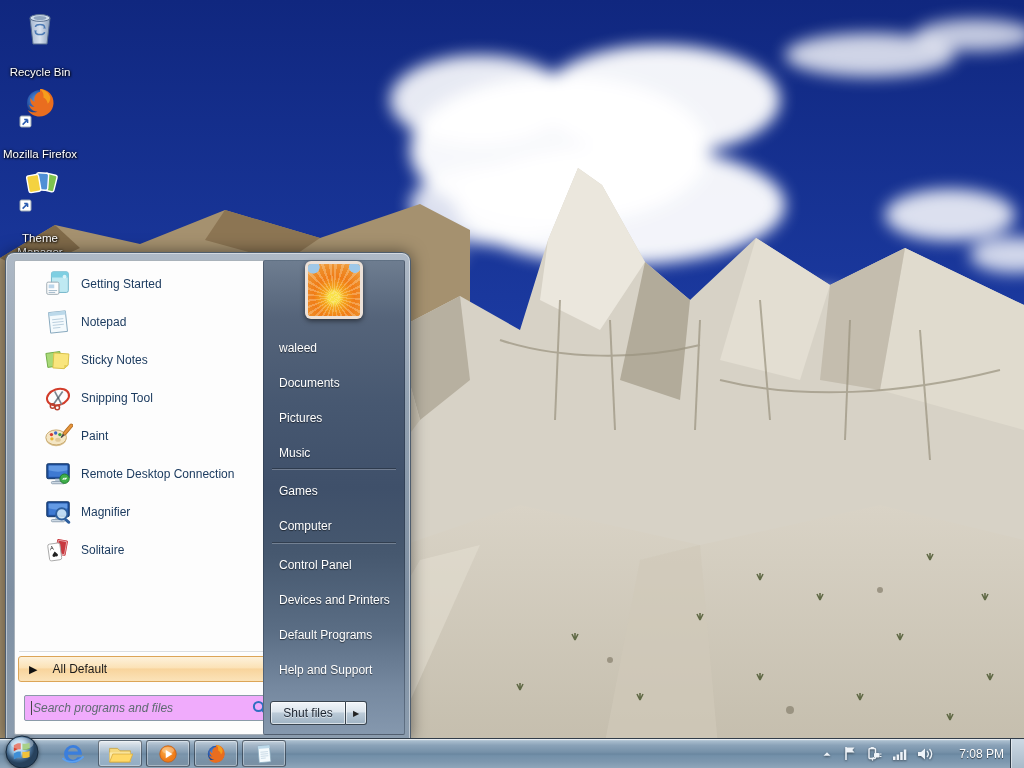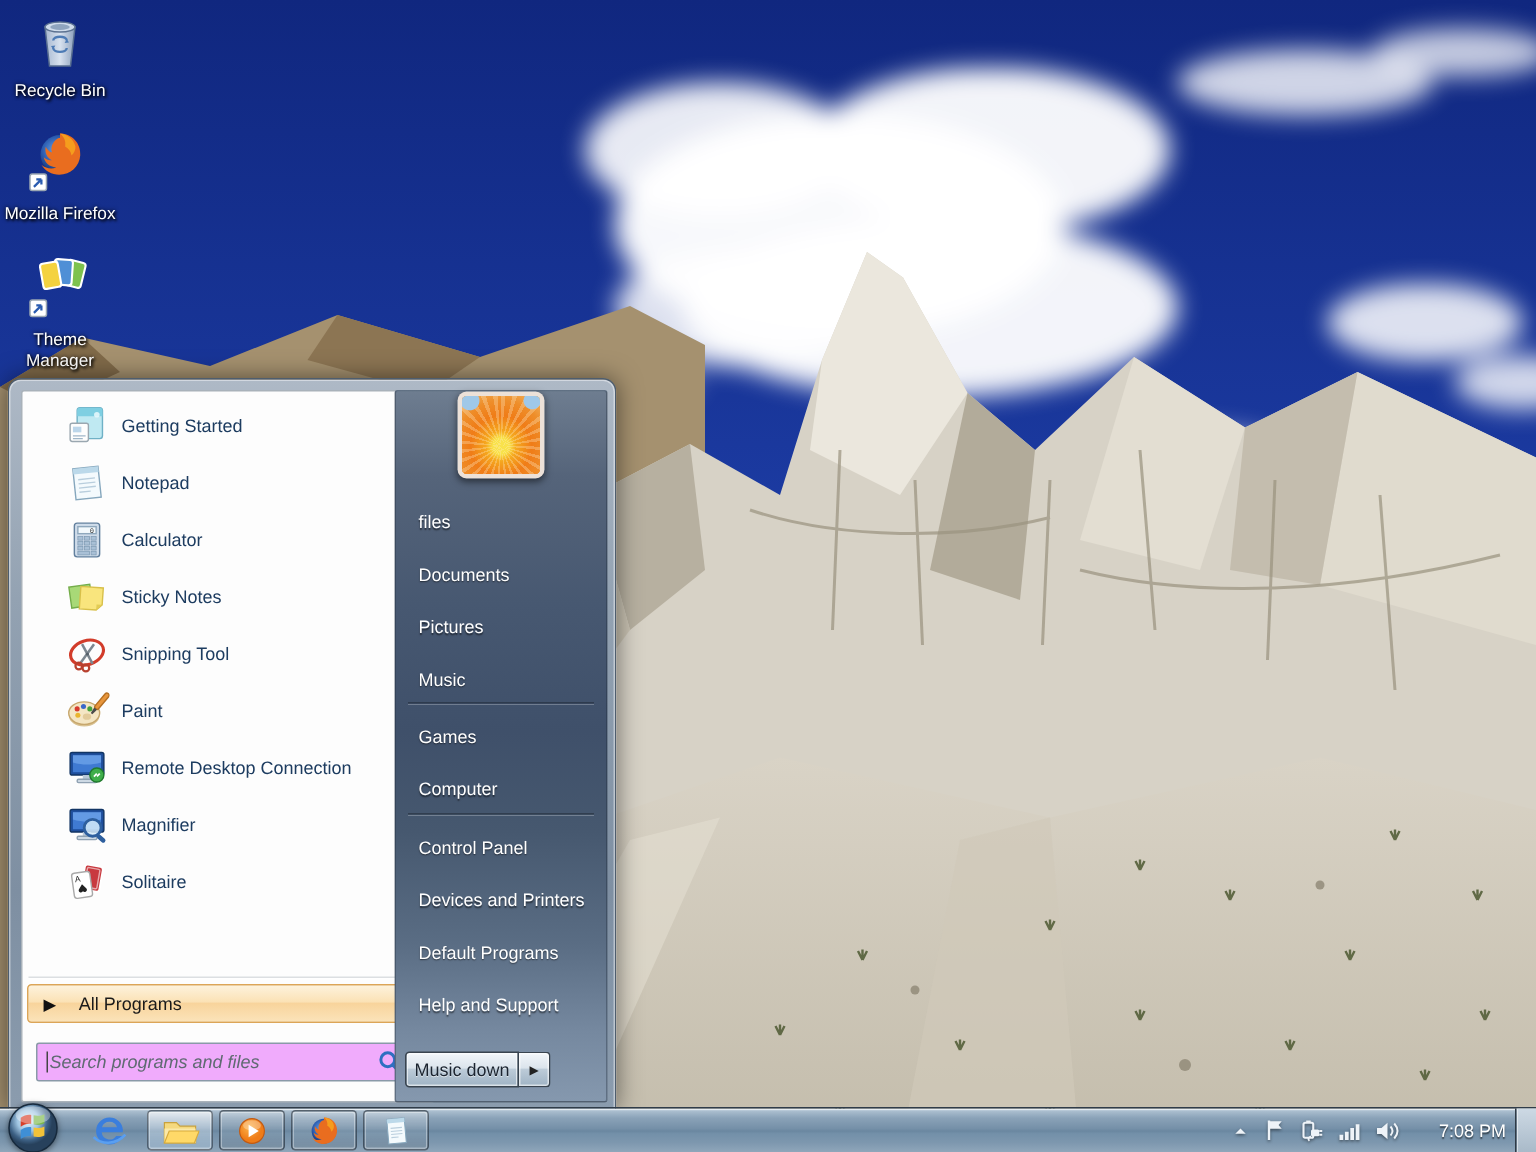--- a/index.html
+++ b/index.html
@@ -4,21 +4,21 @@
 <style>
   html,body{margin:0;padding:0;}
   body{width:1024px;height:768px;overflow:hidden;position:relative;
        font-family:"Liberation Sans", sans-serif; background:#000;}
   .screen{position:absolute;inset:0;}
   .wallpaper{position:absolute;left:0;top:0;width:1024px;height:768px;}
 
   
   .desktop-icon{position:absolute;left:2px;width:76px;text-align:center;cursor:default;}
   .desktop-icon svg{display:block;margin:0 auto;}
-  .dlabel{margin-top:6px;font-size:11.5px;color:#fff;line-height:1.25;
+  .dlabel{margin-top:17px;font-size:11.5px;color:#fff;line-height:1.25;
           text-shadow:1px 1px 2px #000,0 0 3px #000;}
 
   
   .start-menu{position:absolute;left:5px;top:252px;width:404px;height:487px;
       background:linear-gradient(180deg,#aeb9c6,#93a2b2 30%,#7e8fa2 70%,#8b9cae);
       border:1px solid #4e5d6d;border-bottom:none;border-radius:9px 9px 0 0;
       box-shadow:inset 0 0 0 1px rgba(255,255,255,.45),0 0 16px rgba(0,0,0,.5);}
   .left-panel{position:absolute;left:8px;top:7px;width:249px;height:473px;
       background:#fdfdfd;border:1px solid #a9b2ba;border-radius:2px;padding-left:25px;}
   .menu-item{position:relative;height:38px;display:flex;align-items:center;padding-left:3px;}
@@ -263,41 +263,20 @@
               <line x1="10" y1="13" x2="22" y2="13" stroke="#b9cedd"></line>
                 <line x1="10" y1="16" x2="22" y2="16" stroke="#b9cedd"></line>
               <line x1="10" y1="19" x2="22" y2="19" stroke="#b9cedd"></line>
                 <line x1="10" y1="22" x2="18" y2="22" stroke="#b9cedd"></line>
             </g>
           </svg>
           <span class="mi-label">Notepad</span>
           <span class="mi-arrow">▸</span>
         </div>
 
-        <div class="menu-item">
-          <svg class="mi-icon" viewBox="0 0 32 32">
-            <rect x="7" y="4" width="18" height="24" rx="2" fill="#cfdcea" stroke="#63809e"></rect>
-            <rect x="9.5" y="6.5" width="13" height="5" fill="#f3f9fc" stroke="#8fa8bd"></rect>
-            <text x="21" y="10.8" font-size="5" fill="#333" text-anchor="end" font-family="Liberation Mono, monospace">0</text>
-            <g fill="#a9c0d6" stroke="#7d99b2" stroke-width=".5">
-              <rect x="9.5" y="13.5" width="3.6" height="2.6"></rect>
-                <rect x="14.2" y="13.5" width="3.6" height="2.6"></rect>
-                <rect x="18.9" y="13.5" width="3.6" height="2.6"></rect>
-              <rect x="9.5" y="17" width="3.6" height="2.6"></rect>
-                <rect x="14.2" y="17" width="3.6" height="2.6"></rect>
-                <rect x="18.9" y="17" width="3.6" height="2.6"></rect>
-              <rect x="9.5" y="20.5" width="3.6" height="2.6"></rect>
-                <rect x="14.2" y="20.5" width="3.6" height="2.6"></rect>
-                <rect x="18.9" y="20.5" width="3.6" height="2.6"></rect>
-              <rect x="9.5" y="24" width="8.3" height="2.6"></rect>
-                <rect x="18.9" y="24" width="3.6" height="2.6"></rect>
-            </g>
-          </svg>
-          <span class="mi-label">Calculator</span>
-        </div>
 
         <div class="menu-item">
           <svg class="mi-icon" viewBox="0 0 32 32">
             <rect x="4" y="8" width="15" height="15" fill="#a8d977" stroke="#74ad4a" transform="rotate(-8 11 15)"></rect>
             <g transform="rotate(4 19 18)">
               <path d="M11 9h16v12l-4 4H11z" fill="#f9e57d" stroke="#d8c04a"></path>
               <path d="M27 21l-4 4v-4z" fill="#e3cc55"></path>
             </g>
           </svg>
           <span class="mi-label">Sticky Notes</span>
@@ -375,55 +354,55 @@
             </g>
           </svg>
           <span class="mi-label">Solitaire</span>
         </div>
       </div>
 
       <div class="left-sep"></div>
 
       <div class="all-programs">
         <span class="ap-arrow">▶</span>
-        <span class="ap-label">All Programs</span>
+        <span class="ap-label">All Default</span>
       </div>
 
       <div class="search-row">
         <div class="search-box">
           <div class="caret"></div>
           <input class="search-input" type="text" placeholder="Search programs and files" style="">
           <svg class="search-icon" width="18" height="18" viewBox="0 0 18 18">
             <circle cx="7.5" cy="7.5" r="4.6" fill="none" stroke="#2f6fc1" stroke-width="2"></circle>
             <line x1="11" y1="11" x2="15" y2="15" stroke="#2f6fc1" stroke-width="2.4" stroke-linecap="round"></line>
           </svg>
         </div>
       </div>
     </div>
 
     <div class="right-panel">
       <div class="user-pic">
         <div class="flower"></div>
       </div>
 
-      <div class="r-item r-name" style="top:76px">files</div>
+      <div class="r-item r-name" style="top:76px">waleed</div>
       <div class="r-item" style="top:111px">Documents</div>
       <div class="r-item" style="top:146px">Pictures</div>
       <div class="r-item" style="top:181px">Music</div>
       <div class="r-div" style="top:207px"></div>
       <div class="r-item" style="top:219px">Games</div>
       <div class="r-item" style="top:254px">Computer</div>
       <div class="r-div" style="top:281px"></div>
       <div class="r-item" style="top:293px">Control Panel</div>
       <div class="r-item" style="top:328px">Devices and Printers</div>
       <div class="r-item" style="top:363px">Default Programs</div>
       <div class="r-item" style="top:398px">Help and Support</div>
 
       <div class="shutdown">
-        <div class="sd-main">Music down</div>
+        <div class="sd-main">Shut files</div>
         <div class="sd-arrow">
           <span>▶</span>
         </div>
       </div>
     </div>
   </div>
 
   <div class="taskbar">
     <div class="tb-left">
       <div class="start-orb">

